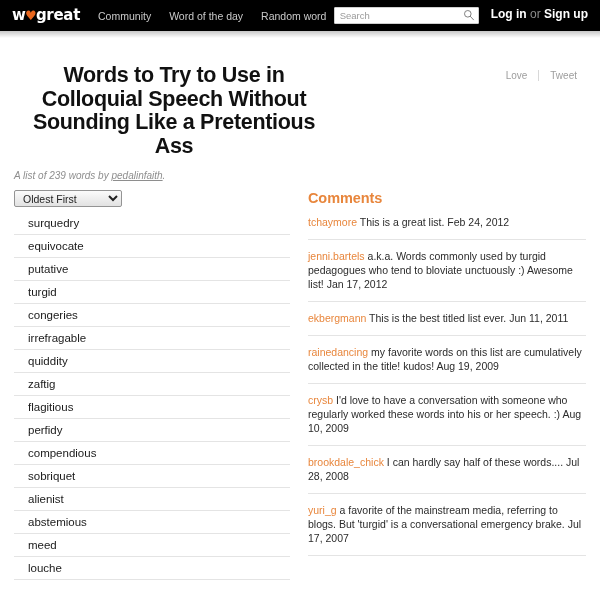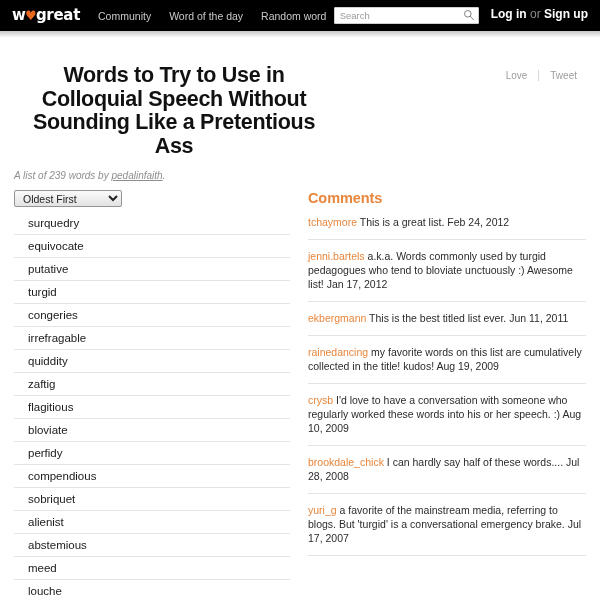--- a/index.html
+++ b/index.html
@@ -277,21 +277,20 @@
       <ul class="word-list">
           <li>surquedry</li>
           <li>equivocate</li>
           <li>putative</li>
           <li>turgid</li>
           <li>congeries</li>
           <li>irrefragable</li>
           <li>quiddity</li>
           <li>zaftig</li>
           <li>flagitious</li>
-          <li>bloviate</li>
           <li>perfidy</li>
           <li>compendious</li>
           <li>sobriquet</li>
           <li>alienist</li>
           <li>abstemious</li>
           <li>meed</li>
           <li>louche</li>
         </ul>
     </div>
 

